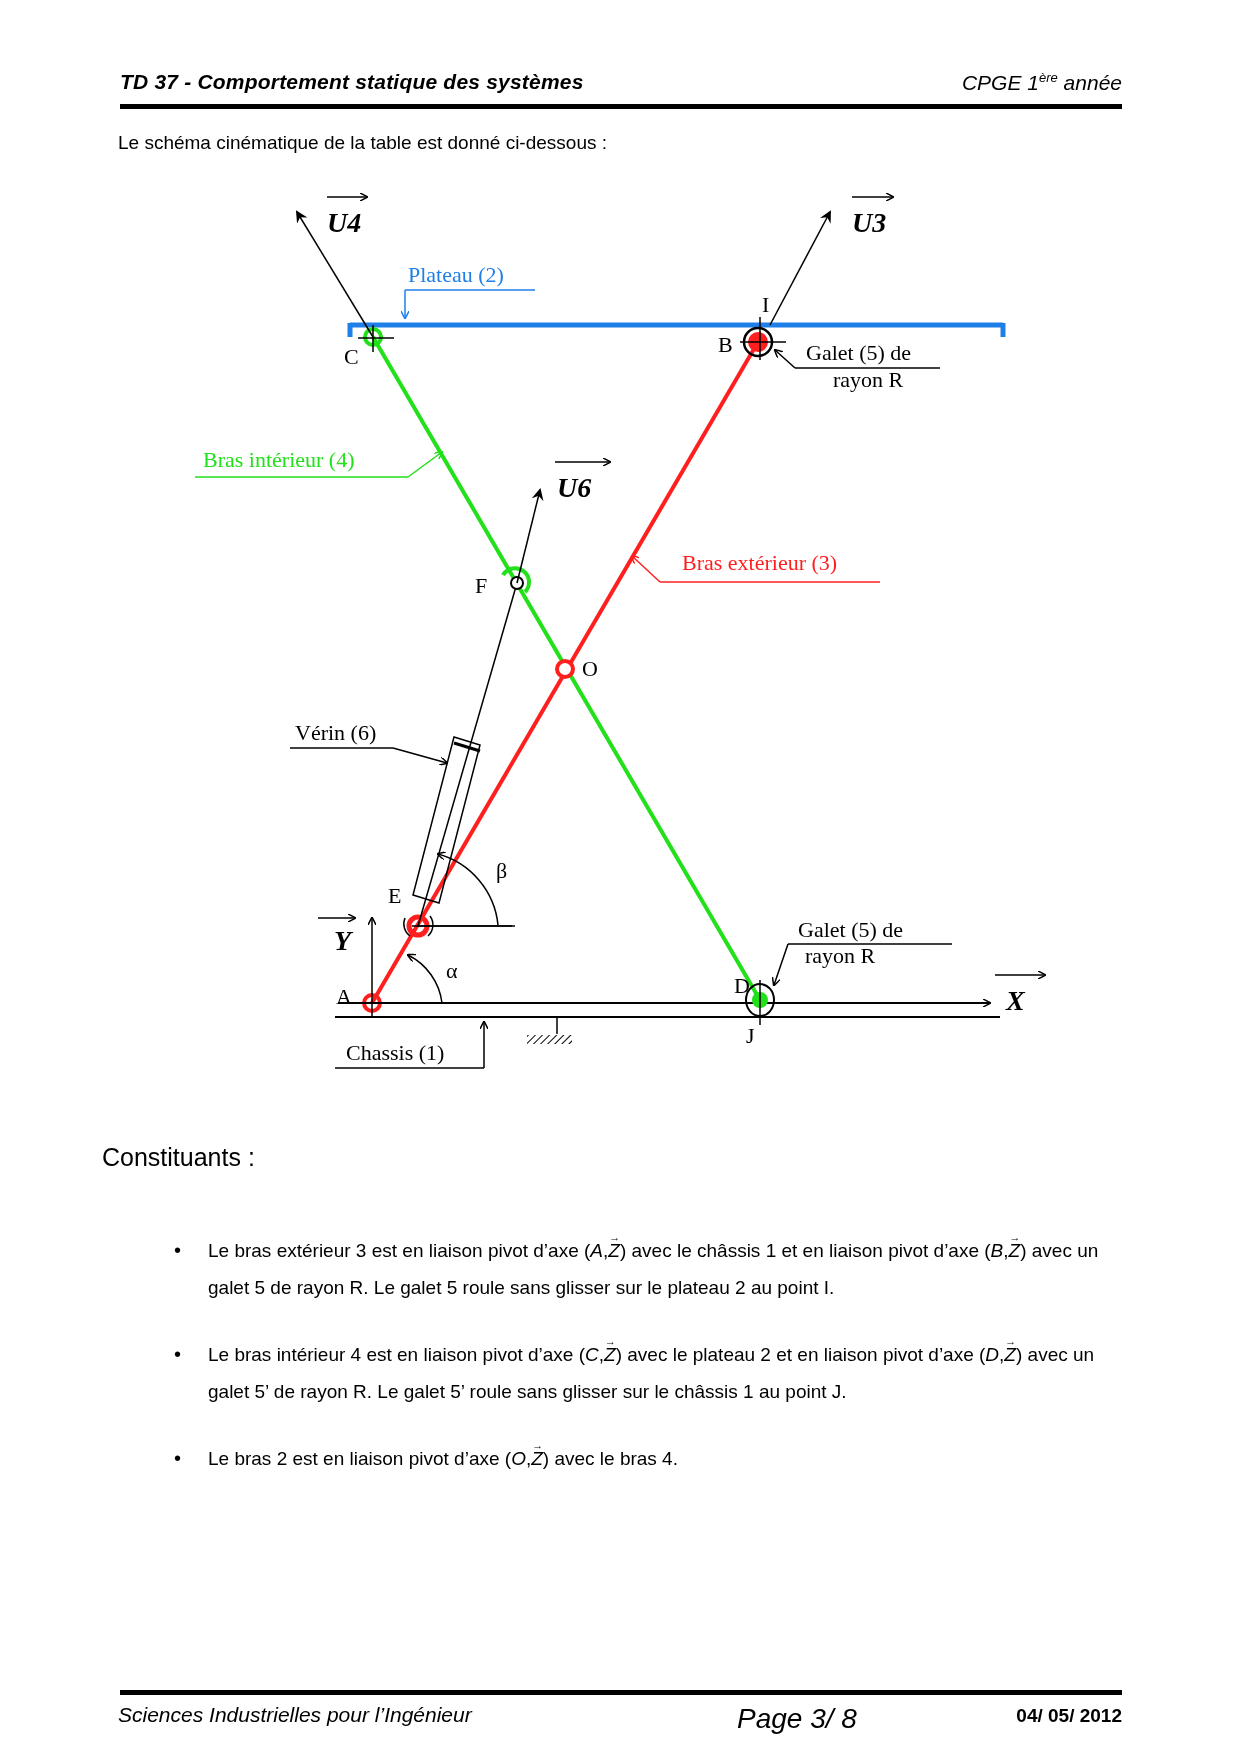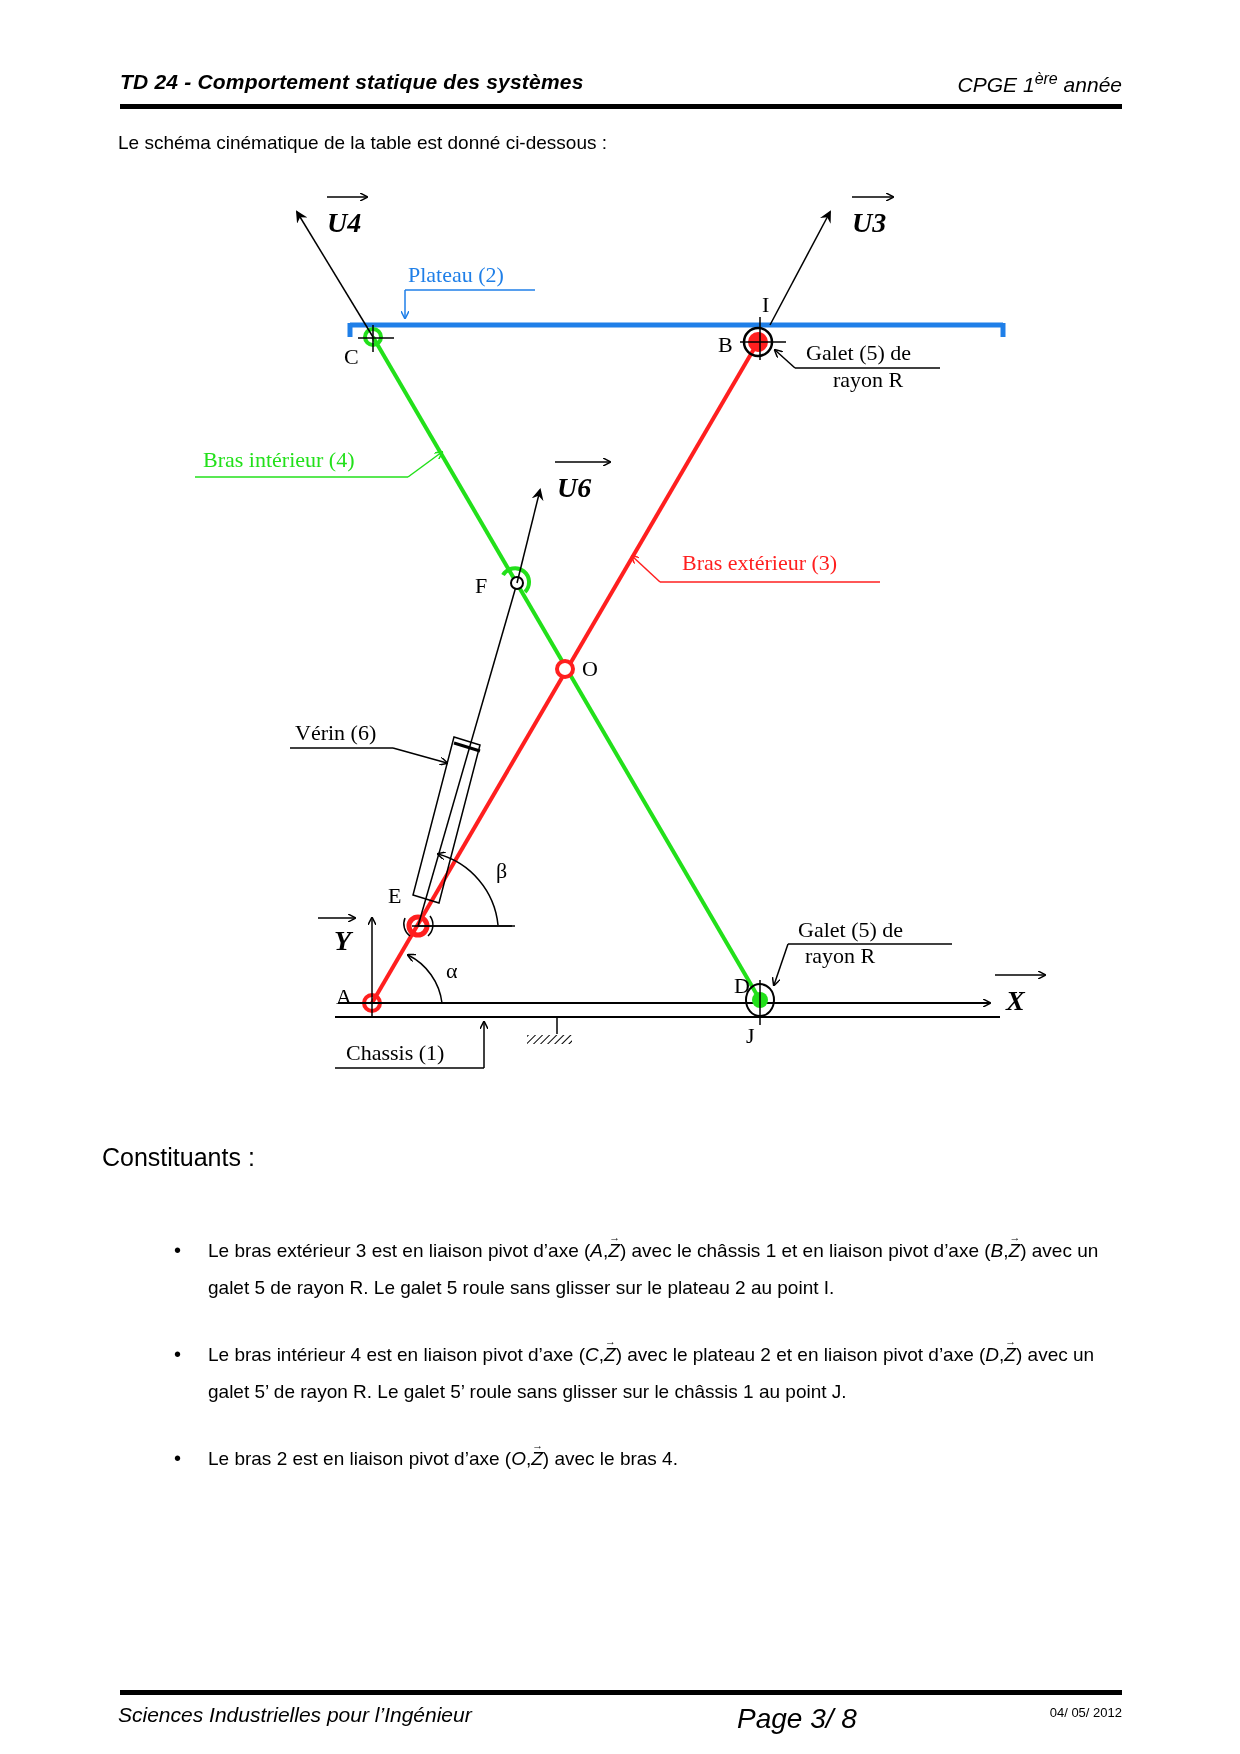--- a/index.html
+++ b/index.html
@@ -1,42 +1,42 @@
 <!DOCTYPE html>
 <html><head>
 <meta charset="utf-8">
 <style>
   html, body { margin: 0; padding: 0; background: #ffffff; }
   body { width: 1240px; height: 1754px; position: relative; overflow: hidden;
          font-family: "Liberation Sans", sans-serif; color: #000; }
   .header { position: absolute; left: 120px; top: 70px; width: 1002px; height: 30px; }
   .header-left { position: absolute; left: 0; top: 0; font-size: 21px; font-weight: bold; font-style: italic; letter-spacing: 0.2px; }
   .header-right { position: absolute; right: 0; top: 0; font-size: 21px; font-style: italic; }
-  .header-right sup { font-size: 16px; }
+  .header-right sup { font-size: 13px; }
   .header-rule { position: absolute; left: 120px; top: 104px; width: 1002px; height: 5px; background: #000; }
   .intro { position: absolute; left: 118px; top: 132px; font-size: 19px; }
   .diagram { position: absolute; left: 0; top: 0; width: 1240px; height: 1100px; }
   .section-title { position: absolute; left: 102px; top: 1143px; font-size: 25px; }
   .bullets { position: absolute; left: 150px; top: 1216px; width: 972px; margin: 16px; padding: 0; list-style: none; }
   .bullets li { position: relative; padding-left: 42px; font-size: 19px; line-height: 37px; margin-bottom: 30px; }
   .bullets li.tight { line-height: 26px; margin-top: 6px; }
   .bullets li::before { content: "•"; position: absolute; left: 8px; top: 0; font-size: 20px; }
   .vec { font-style: italic; position: relative; display: inline-block; }
   .vec::after { content: "→"; position: absolute; left: 1px; top: -13px; font-size: 11px; font-style: normal; }
   .footer-rule { position: absolute; left: 120px; top: 1690px; width: 1002px; height: 5px; background: #000; }
   .footer-left { position: absolute; left: 118px; top: 1703px; font-size: 21px; font-style: italic; }
   .footer-mid { position: absolute; left: 737px; top: 1703px; font-size: 28px; font-style: italic; }
-  .footer-right { position: absolute; right: 118px; top: 1705px; font-size: 13px; }
+  .footer-right { position: absolute; right: 118px; top: 1705px; font-size: 19px; font-weight: bold; }
   svg text { font-family: "Liberation Serif", serif; }
 </style>
 </head>
 <body>
 
 <div class="header">
-  <span class="header-left">TD 24 - Comportement statique des systèmes</span>
+  <span class="header-left">TD 37 - Comportement statique des systèmes</span>
   <span class="header-right"><span>CPGE 1</span><sup>ère</sup><span> année</span></span>
 </div>
 <div class="header-rule"></div>
 
 <div class="intro">Le schéma cinématique de la table est donné ci-dessous :</div>
 
 <svg class="diagram" viewBox="0 0 1240 1100" width="1240" height="1100" xmlns="http://www.w3.org/2000/svg">
   <defs>
     <marker id="arrowBig" markerWidth="12" markerHeight="12" refX="10" refY="6" orient="auto" markerUnits="userSpaceOnUse">
       <path d="M0,0 L12,6 L0,12 L4,6 z" fill="#000"></path>

